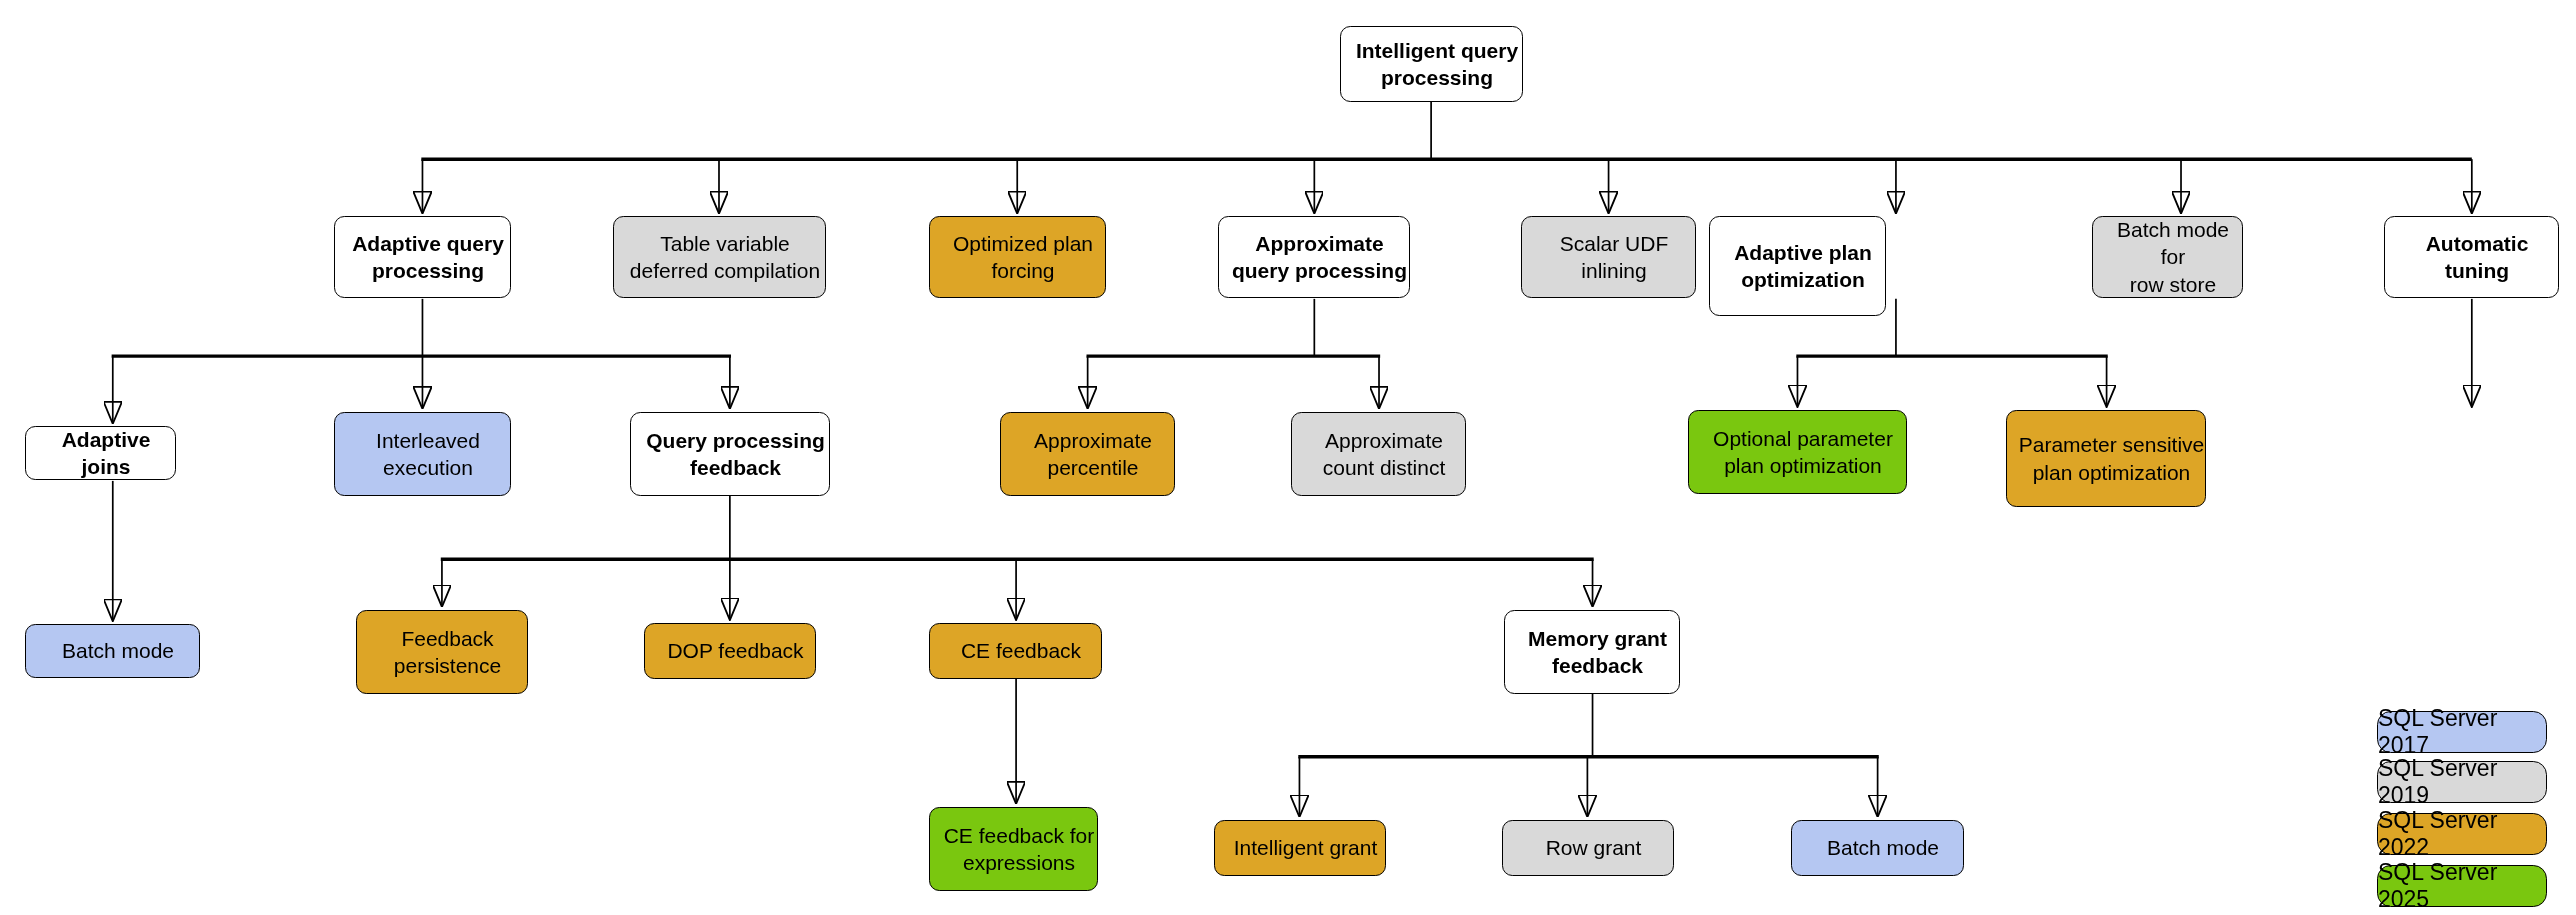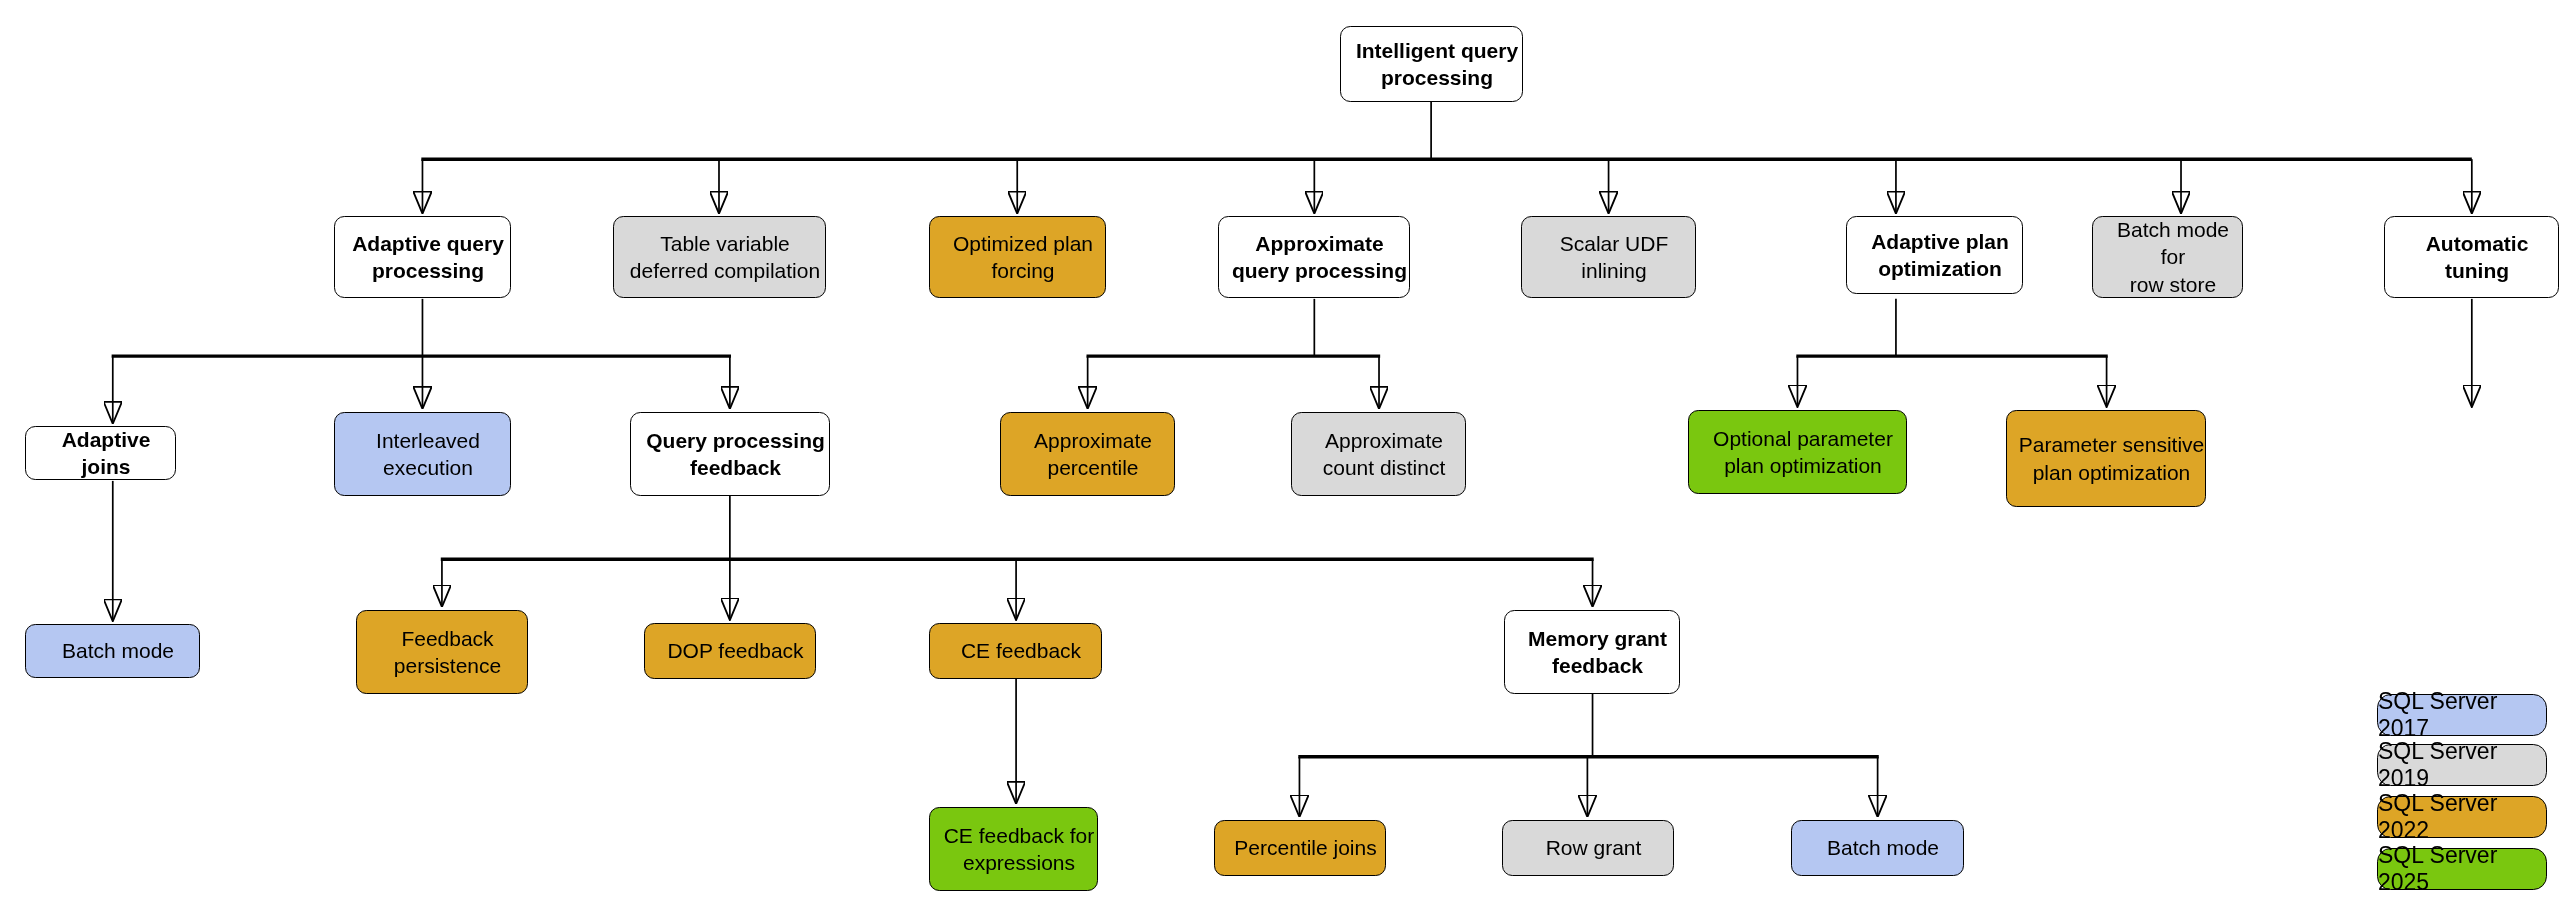--- a/index.html
+++ b/index.html
@@ -22,21 +22,21 @@
   }
   .node.bold{font-weight:bold}
   .white{background:var(--c-neutral,#fff)}
   .v2017{background:var(--c-sql2017,#B5C7F2)}
   .v2019{background:var(--c-sql2019,#D9D9D9)}
   .v2022{background:var(--c-sql2022,#DDA526)}
   .v2025{background:var(--c-sql2025,#7AC70F)}
   .legend-item{
     position:absolute;left:2377px;width:170px;height:42px;box-sizing:border-box;
     border:1.7px solid var(--c-border,#000);border-radius:13.7px;
-    display:flex;align-items:center;justify-content:center;font-size:23px;
+    display:flex;align-items:center;justify-content:center;font-size:23px;margin-top:17px;
   }
 </style>
 </head>
 <body>
 
 <div id="canvas">
 
   <svg id="connectors" width="2576" height="916" viewBox="0 0 4500 1600">
     <defs>
       <marker id="arrowhead" viewBox="0 0 12 10" refX="11" refY="5" markerWidth="40" markerHeight="32" markerUnits="userSpaceOnUse" orient="auto">
@@ -127,21 +127,21 @@
 forcing</span>
   </div>
   <div class="node white bold" style="left:1218px;top:216px;width:192px;height:82px">
     <span>Approximate
 query processing</span>
   </div>
   <div class="node v2019" style="left:1521px;top:216px;width:175px;height:82px">
     <span>Scalar UDF
 inlining</span>
   </div>
-  <div class="node white bold" style="left:1846px;top:216px;width:177px;height:78px">
+  <div class="node white bold" style="left:1709px;top:216px;width:177px;height:100px">
     <span>Adaptive plan
 optimization</span>
   </div>
   <div class="node v2019" style="left:2092px;top:216px;width:151px;height:82px">
     <span>Batch mode for
 row store</span>
   </div>
   <div class="node white bold" style="left:2384px;top:216px;width:175px;height:82px">
     <span>Automatic
 tuning</span>
@@ -191,21 +191,21 @@
   <div class="node white bold" style="left:1504px;top:610px;width:176px;height:84px">
     <span>Memory grant
 feedback</span>
   </div>
 
   <div class="node v2025" style="left:929px;top:807px;width:169px;height:84px">
     <span>CE feedback for
 expressions</span>
   </div>
   <div class="node v2022" style="left:1214px;top:820px;width:172px;height:56px">
-    <span>Percentile joins</span>
+    <span>Intelligent grant</span>
   </div>
   <div class="node v2019" style="left:1502px;top:820px;width:172px;height:56px">
     <span>Row grant</span>
   </div>
   <div class="node v2017" style="left:1791px;top:820px;width:173px;height:56px">
     <span>Batch mode</span>
   </div>
 
   <div>
     <div class="legend-item v2017" style="top:694px">

